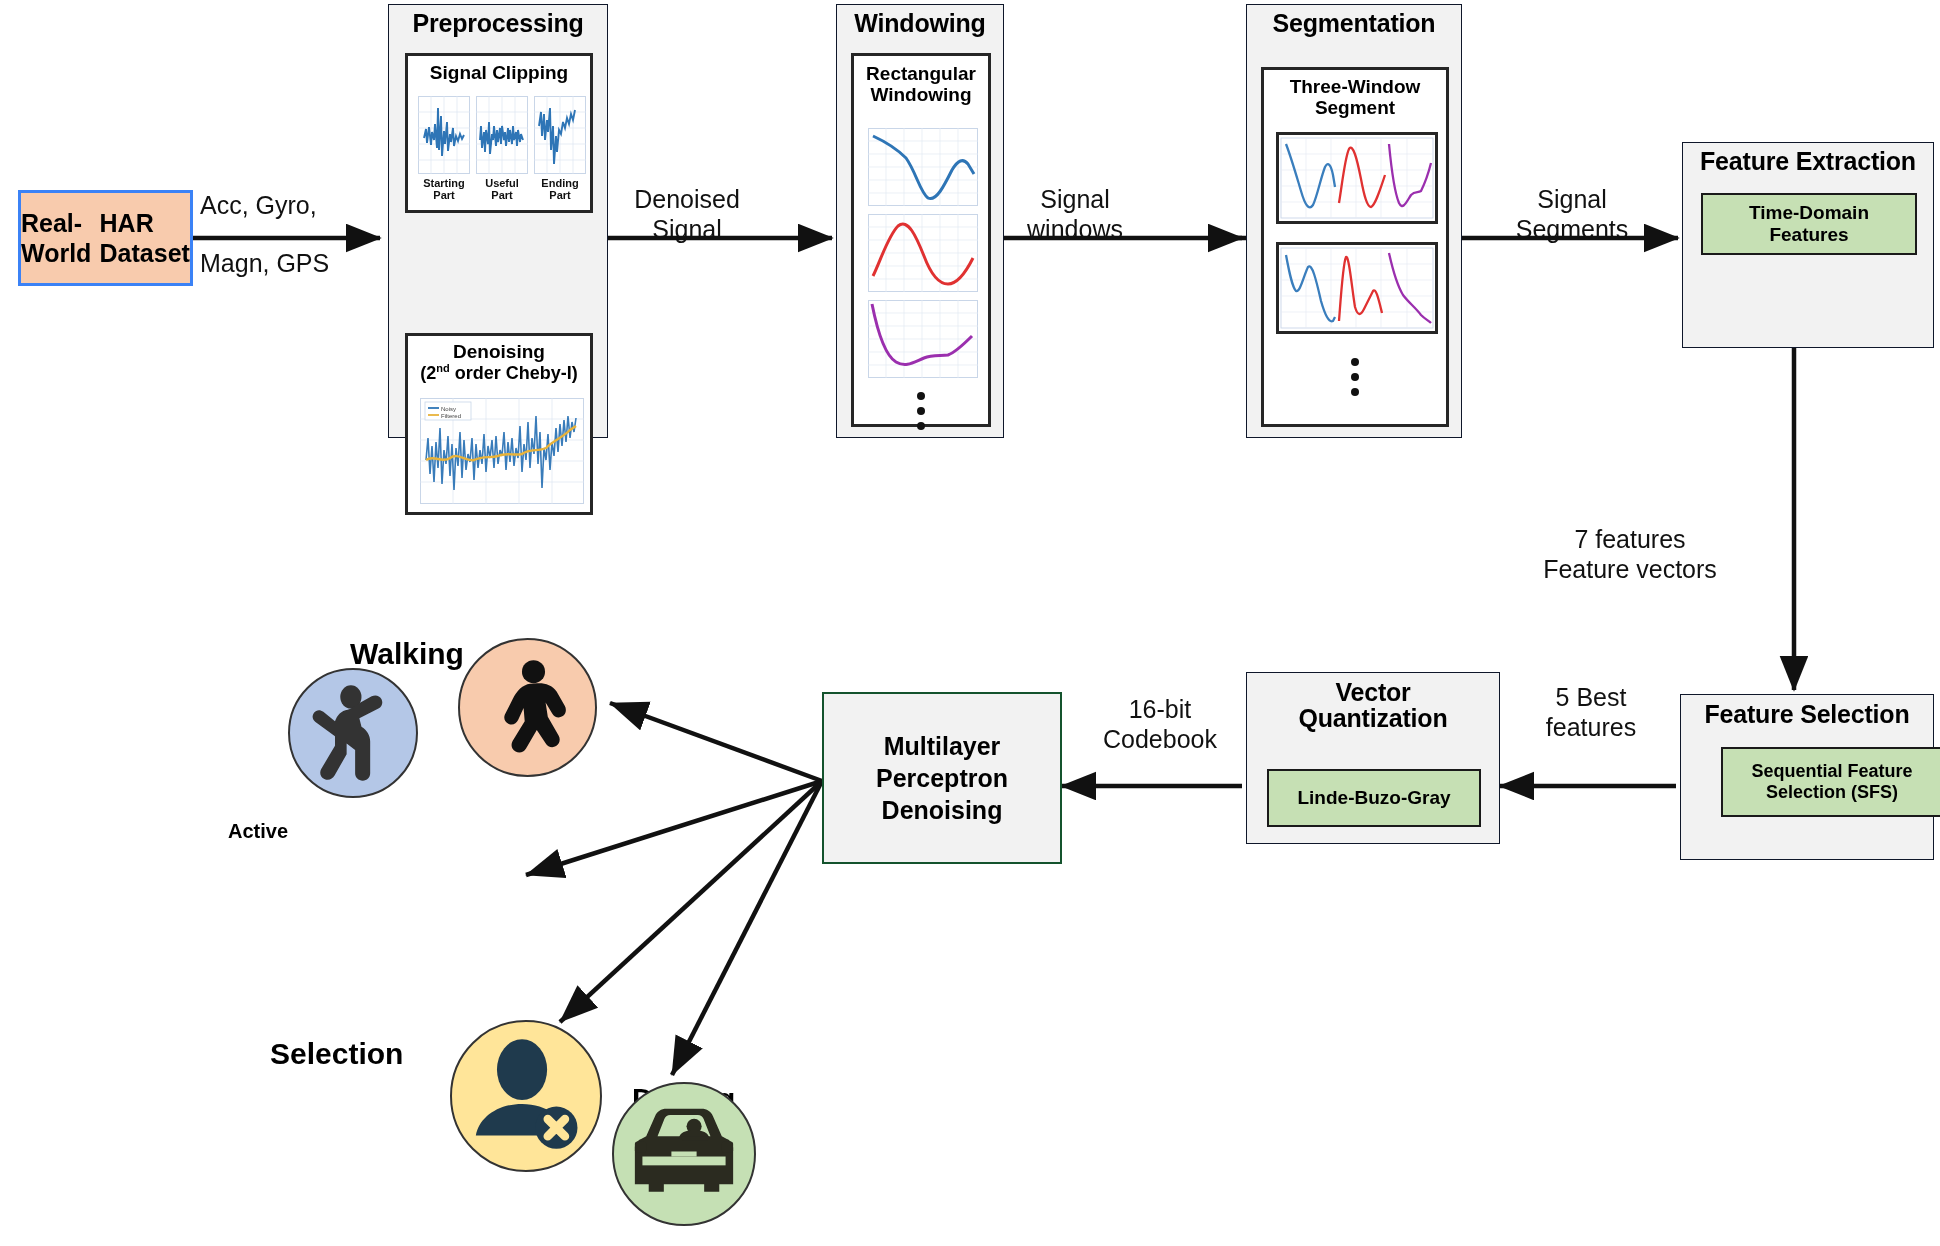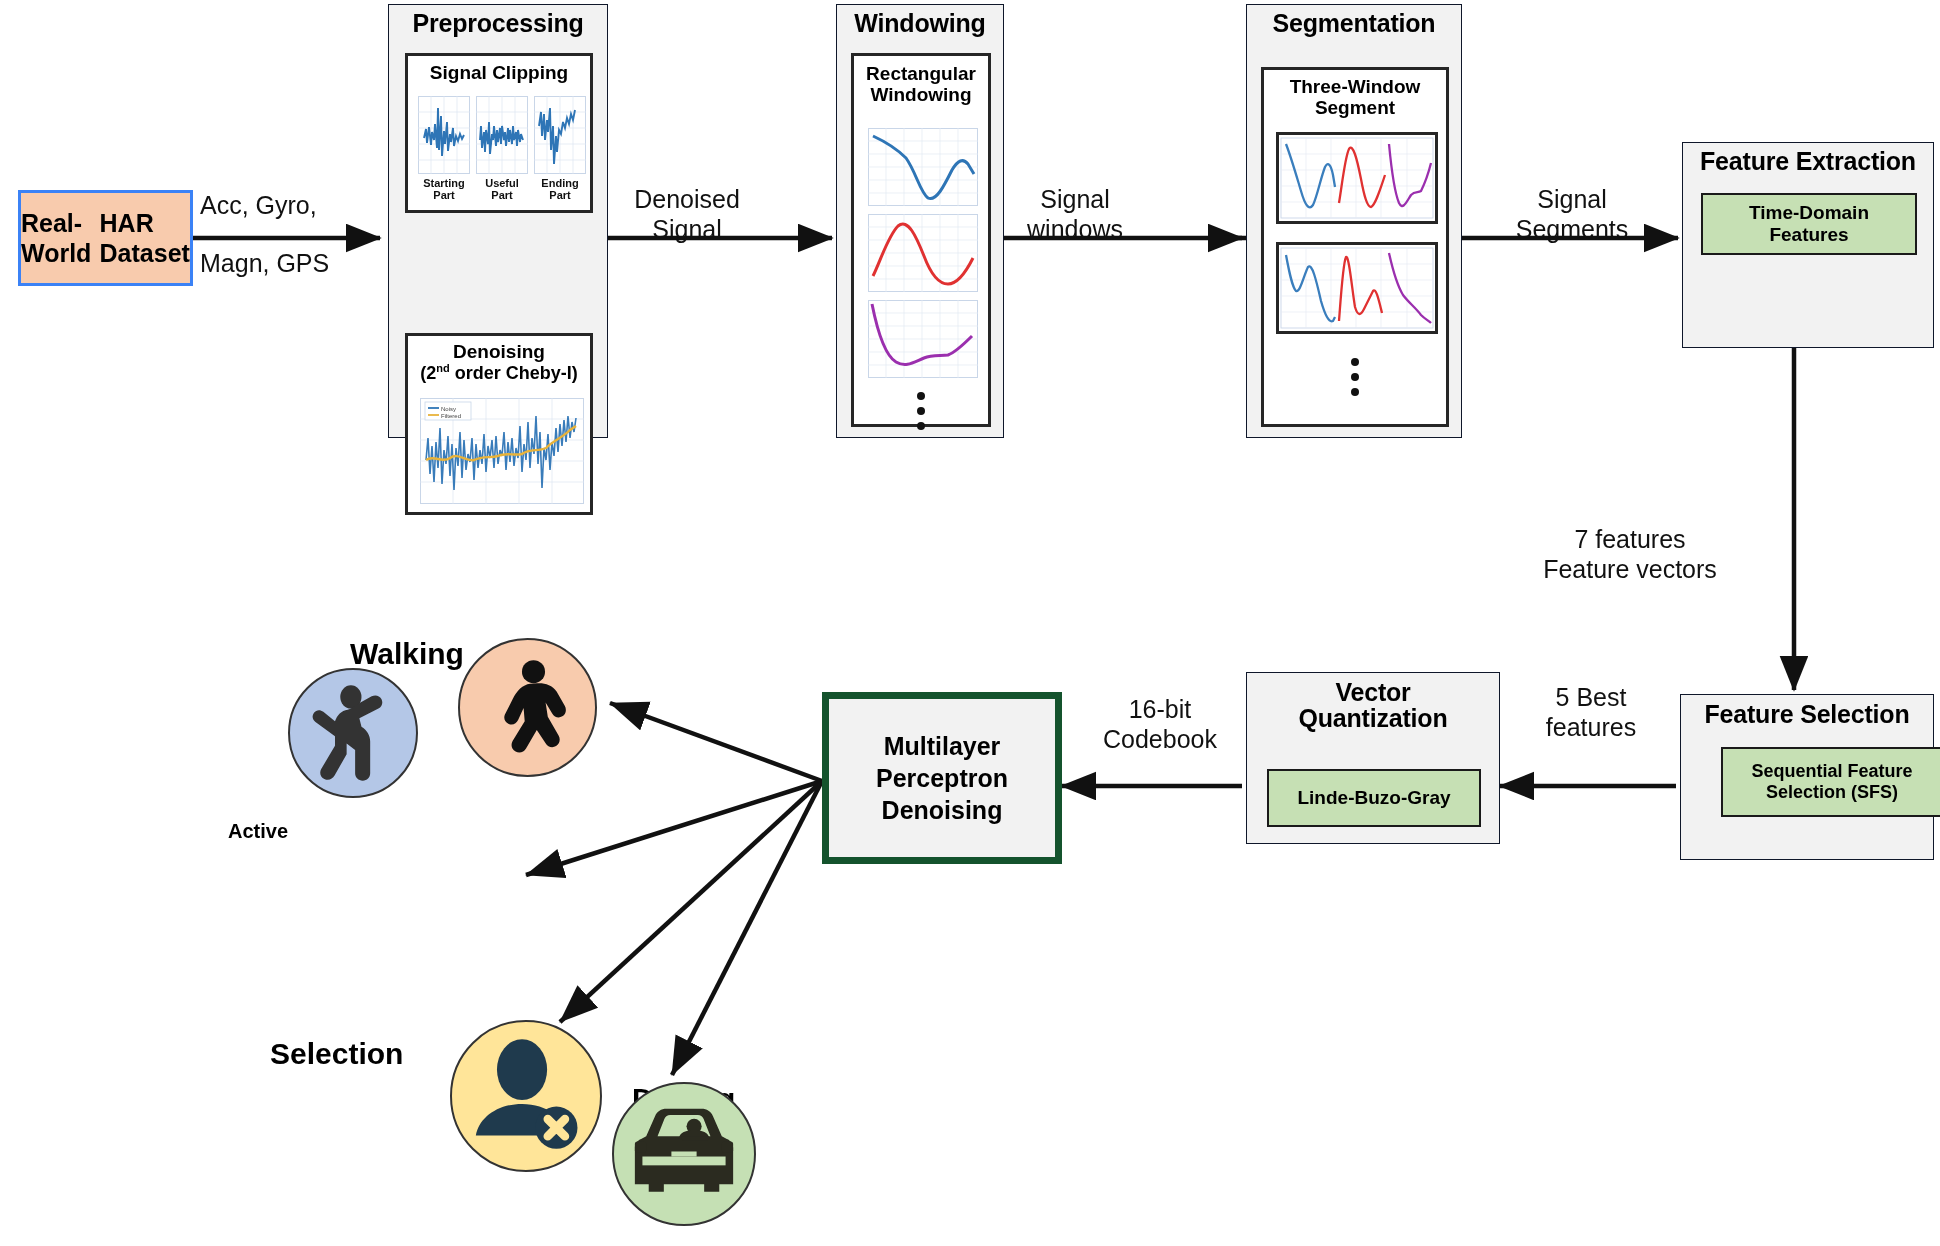--- a/index.html
+++ b/index.html
@@ -334,21 +334,21 @@
   </div>
 
   <div class="abs stage-box" data-name="vector-quantization-box" style="left:1246px;top:672px;width:254px;height:172px;">
     <div class="stage-title" data-name="vector-quantization-title-l1" style="font-size:25px;margin-top:6px;">Vector</div>
     <div class="stage-title" data-name="vector-quantization-title-l2" style="font-size:25px;">Quantization</div>
     <div class="pill green abs" data-name="linde-buzo-gray-item" style="left:20px;top:96px;width:214px;height:58px;font-size:19px;">
       <span data-name="linde-buzo-gray-label">Linde-Buzo-Gray</span>
     </div>
   </div>
 
-  <div class="abs" data-name="mlp-classifier-box" style="left:822px;top:692px;width:240px;height:172px;background:#f2f2f2;border:7px solid #14532d;
+  <div class="abs" data-name="mlp-classifier-box" style="left:822px;top:692px;width:240px;height:172px;background:#f2f2f2;border:2px solid #14532d;
               display:flex;flex-direction:column;align-items:center;justify-content:center;">
     <div style="font-size:25px;font-weight:bold;line-height:1.28;" data-name="mlp-line-1">Multilayer</div>
     <div style="font-size:25px;font-weight:bold;line-height:1.28;" data-name="mlp-line-2">Perceptron</div>
     <div style="font-size:25px;font-weight:bold;line-height:1.28;" data-name="mlp-line-3">Denoising</div>
   </div>
 
   <div class="lbl" data-name="edge-label-denoised-signal" style="left:572px;top:184px;width:230px;font-size:25px;">
     <div data-name="edge-denoised-l1">Denoised</div>
     <div data-name="edge-denoised-l2">Signal</div>
   </div>

